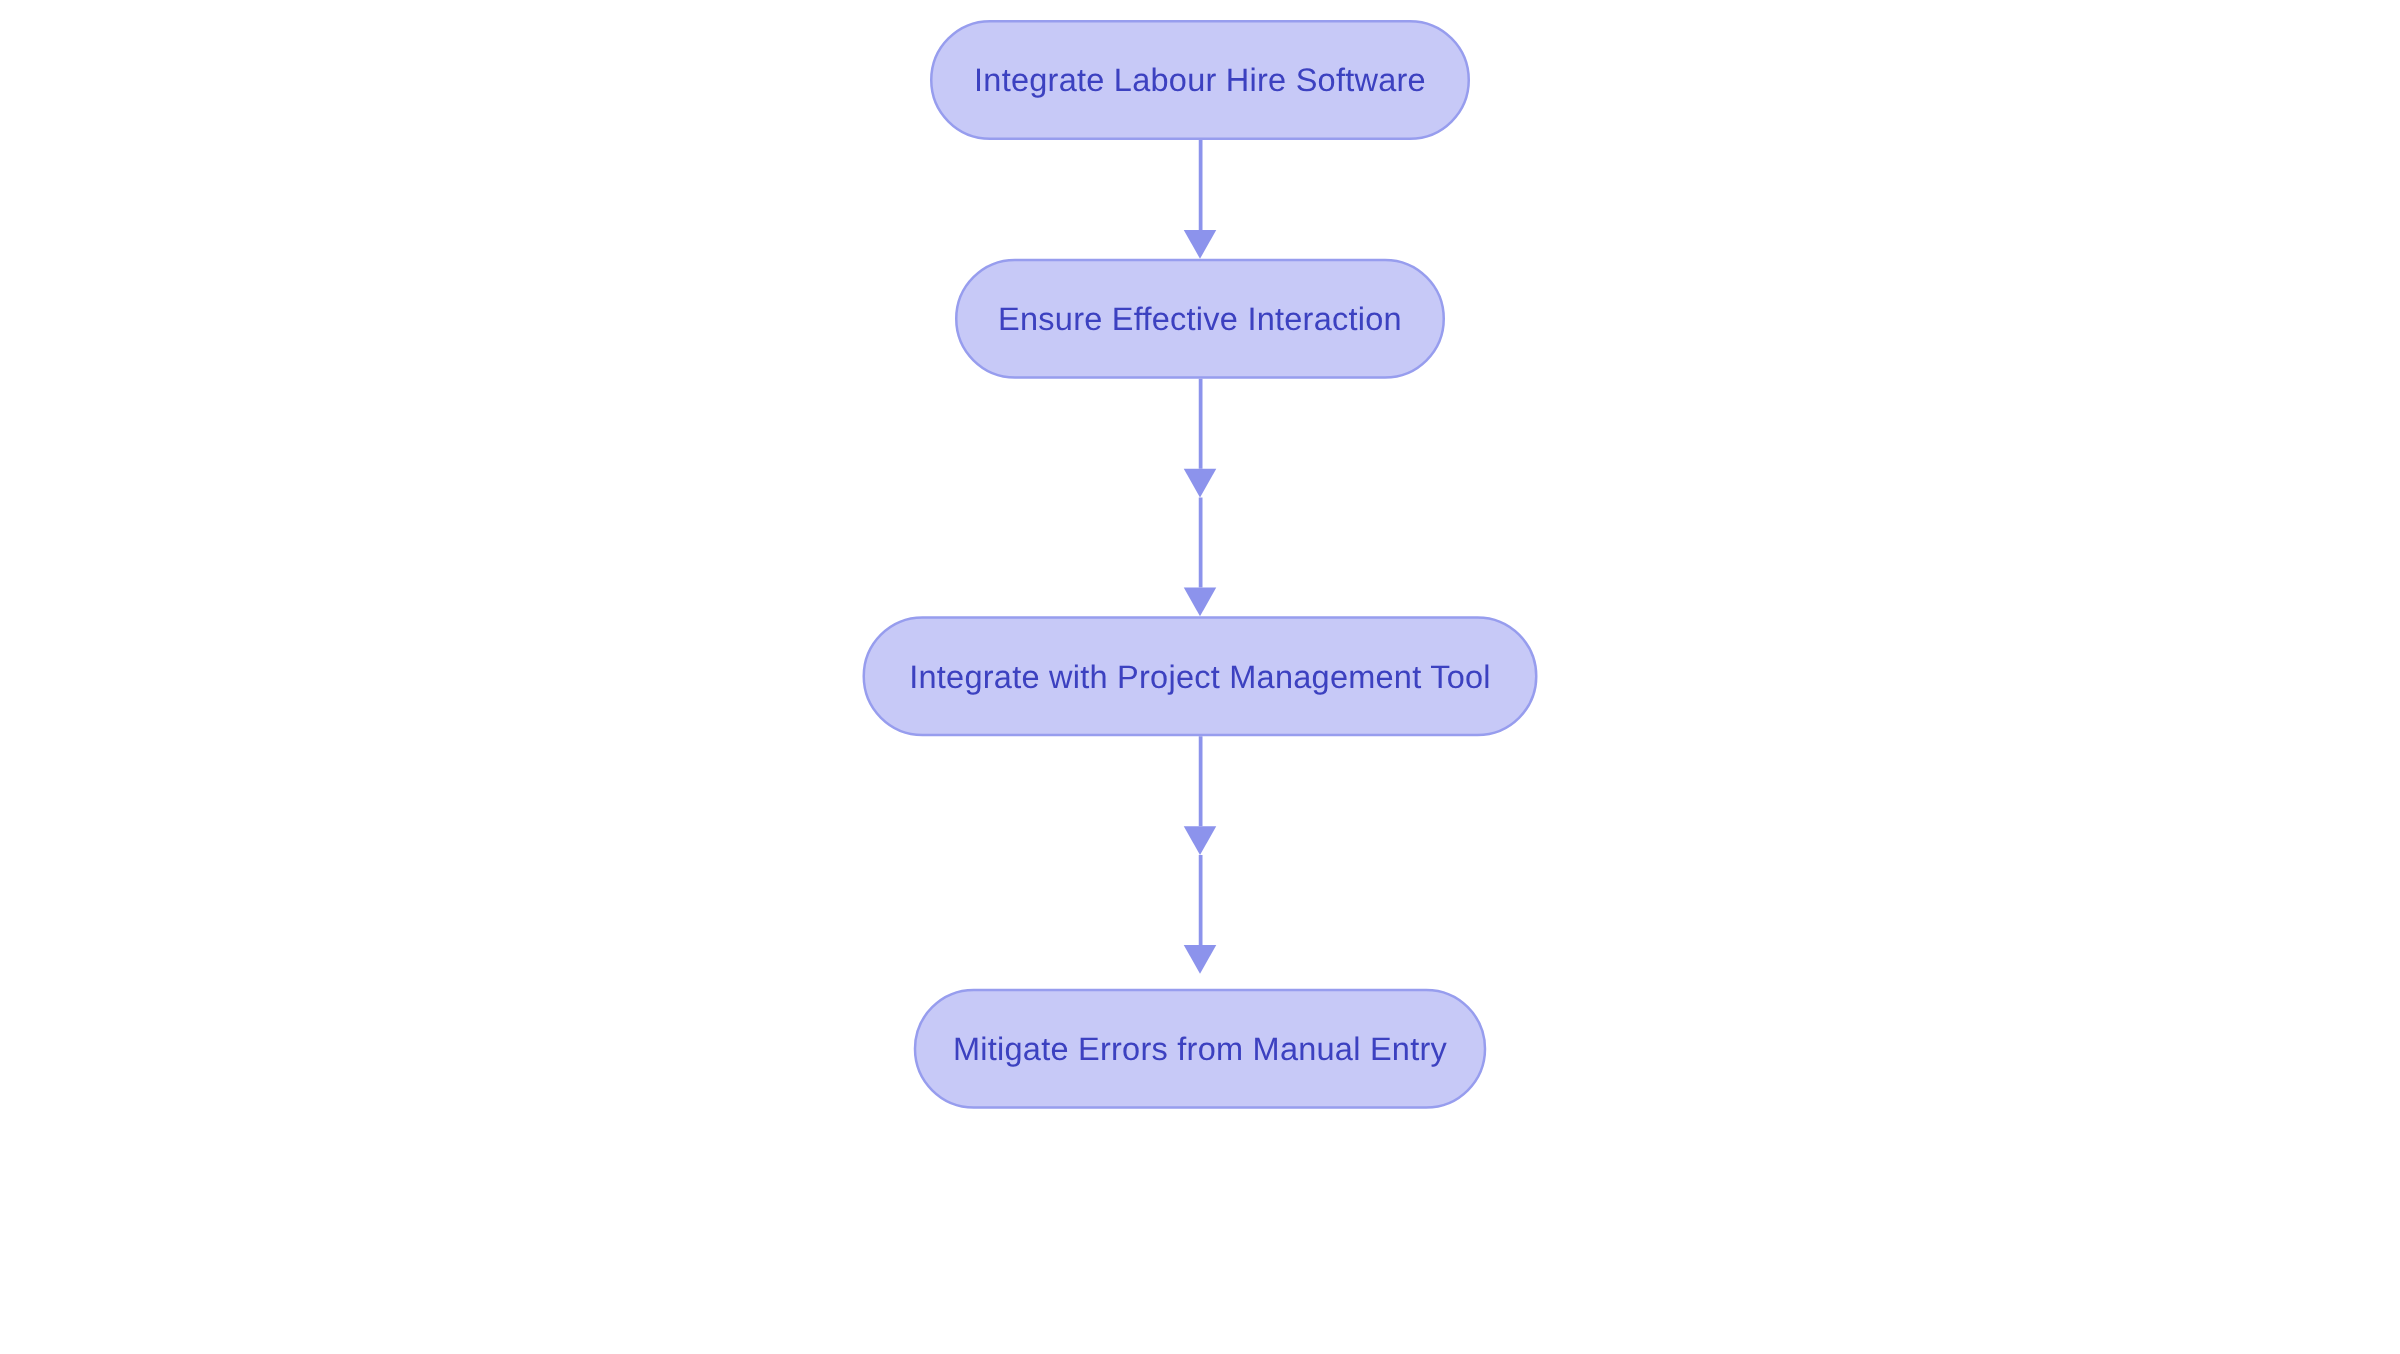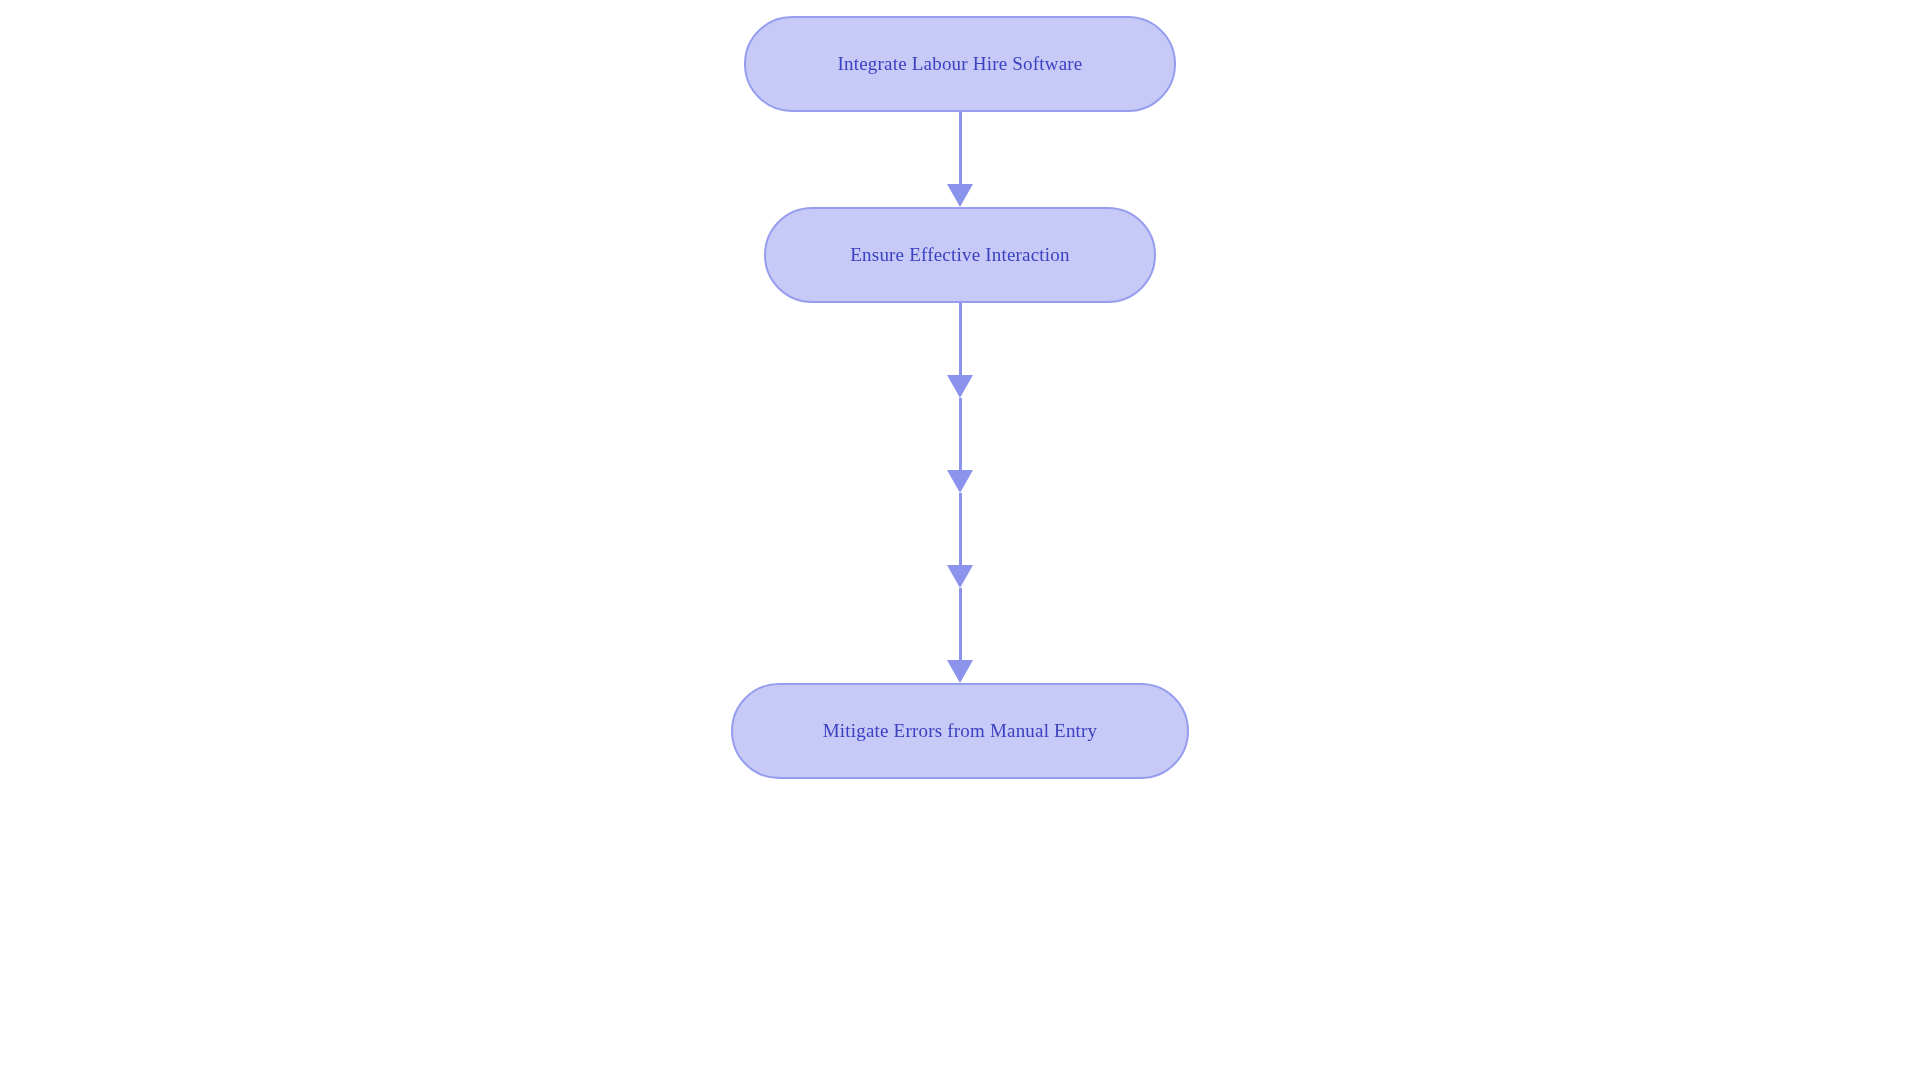--- a/index.html
+++ b/index.html
@@ -24,33 +24,33 @@
     height: 96px;
     border-radius: 48px;
     background: var(--node-fill, #c7c9f7);
     border: 2px solid var(--node-border, #979dee);
     display: flex;
     align-items: center;
     justify-content: center;
     box-sizing: border-box;
   }
   .node-label {
-    font-family: Liberation Serif, serif;
-    font-size: 19px;
+    font-family: Liberation Sans, sans-serif;
+    font-size: 26px;
     font-weight: 400;
     color: var(--text, #3c41c0);
     white-space: nowrap;
     letter-spacing: 0.2px;
   }
   .node-0 { width: 432px; }
   .node-1 { width: 392px; }
   .node-2 { width: 712px; }
   .node-3 { width: 540px; }
   .node-4 { width: 392px; }
-  .node-5 { width: 458px; }
+  .node-5 { width: 458px; margin-top: 12px; }
   .connector {
     flex: 0 0 auto;
     height: 95px;
     display: flex;
     flex-direction: column;
     align-items: center;
   }
   .connector-line {
     width: 3px;
     flex: 1 1 auto;
@@ -86,20 +86,23 @@
     <div class="connector-line"></div>
     <div class="connector-head"></div>
   </div>
 
 
   <div class="connector">
     <div class="connector-line"></div>
     <div class="connector-head"></div>
   </div>
 
+  <div class="node node-3">
+    <span class="node-label">Integrate with Project Management Tool</span>
+  </div>
 
   <div class="connector">
     <div class="connector-line"></div>
     <div class="connector-head"></div>
   </div>
 
 
   <div class="connector">
     <div class="connector-line"></div>
     <div class="connector-head"></div>

